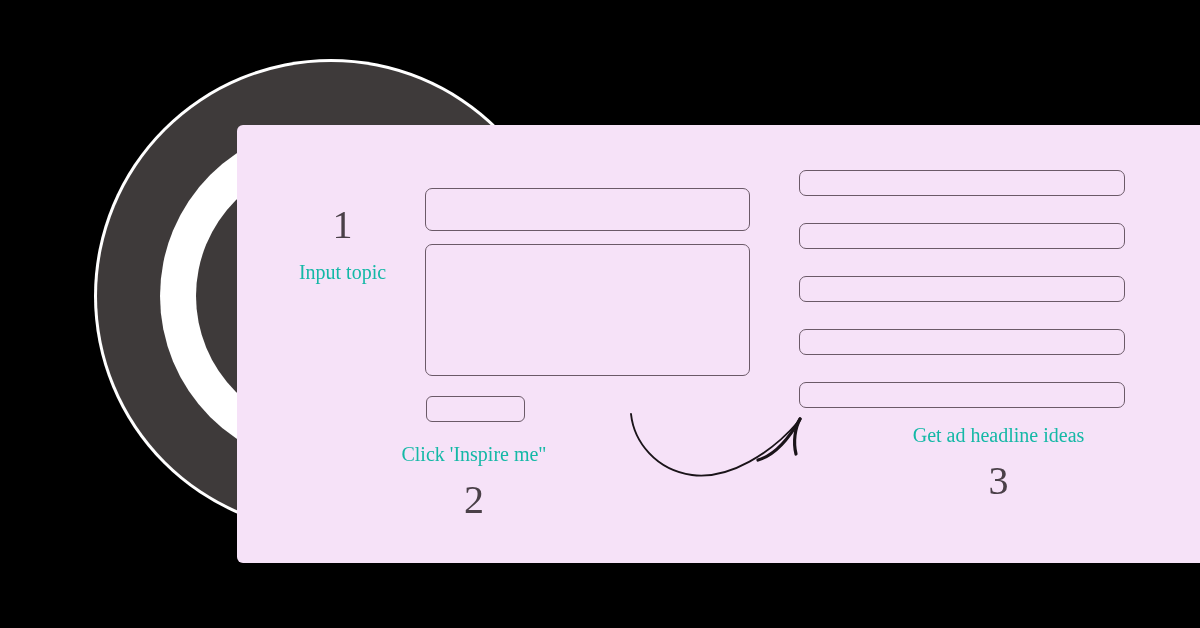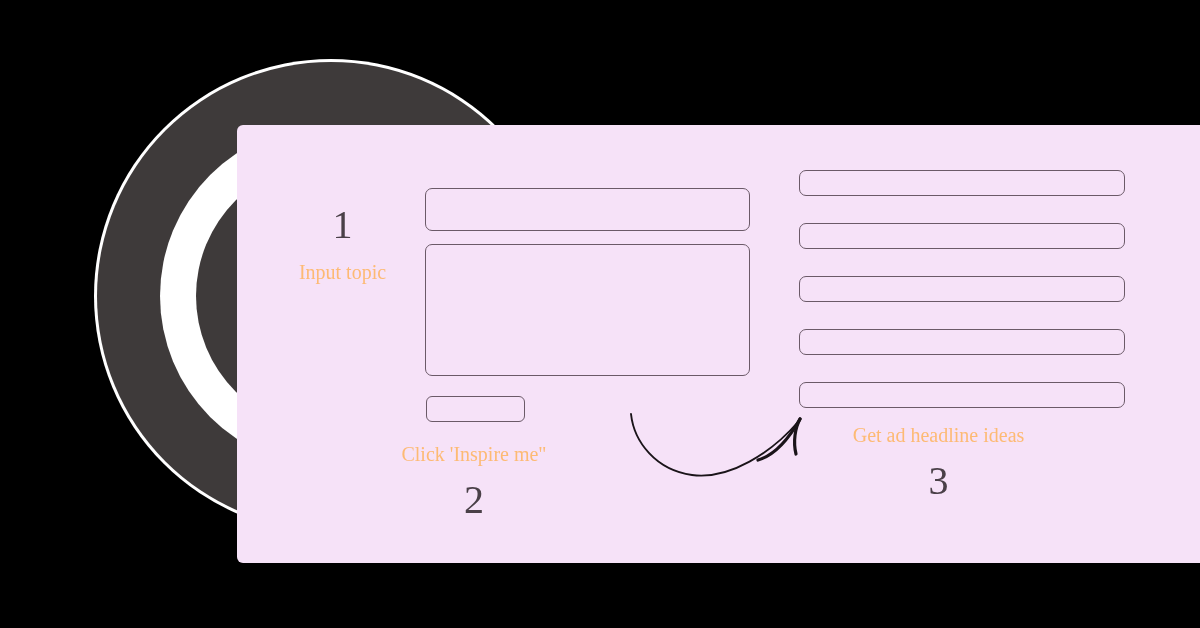--- a/index.html
+++ b/index.html
@@ -75,21 +75,21 @@
     color: #4a4048;
   }
   .step-number {
     font-size: 40px;
     line-height: 1;
     color: #4a4048;
   }
   .step-caption {
     font-size: 20px;
     line-height: 1.35;
-    color: #fdba74;
+    color: #14b8a6;
     margin-top: 14px;
   }
 
   
   .field {
     position: absolute;
     border: 1.6px solid #6b5a68;
     border-radius: 7px;
     background: #f6e2f8;
     box-sizing: border-box;
@@ -130,21 +130,21 @@
     box-sizing: border-box;
   }
   .r0 { top: 170px; }
   .r1 { top: 223px; }
   .r2 { top: 276px; }
   .r3 { top: 329px; }
   .r4 { top: 382px; }
 
   .step3-block {
     position: absolute;
-    left: 806px;
+    left: 866px;
     top: 422px;
     width: 265px;
     text-align: center;
   }
   .step3-block .step-caption { margin-top: 0; }
   .step3-block .step-number  { margin-top: 12px; }
 </style>
 </head>
 <body>
 

